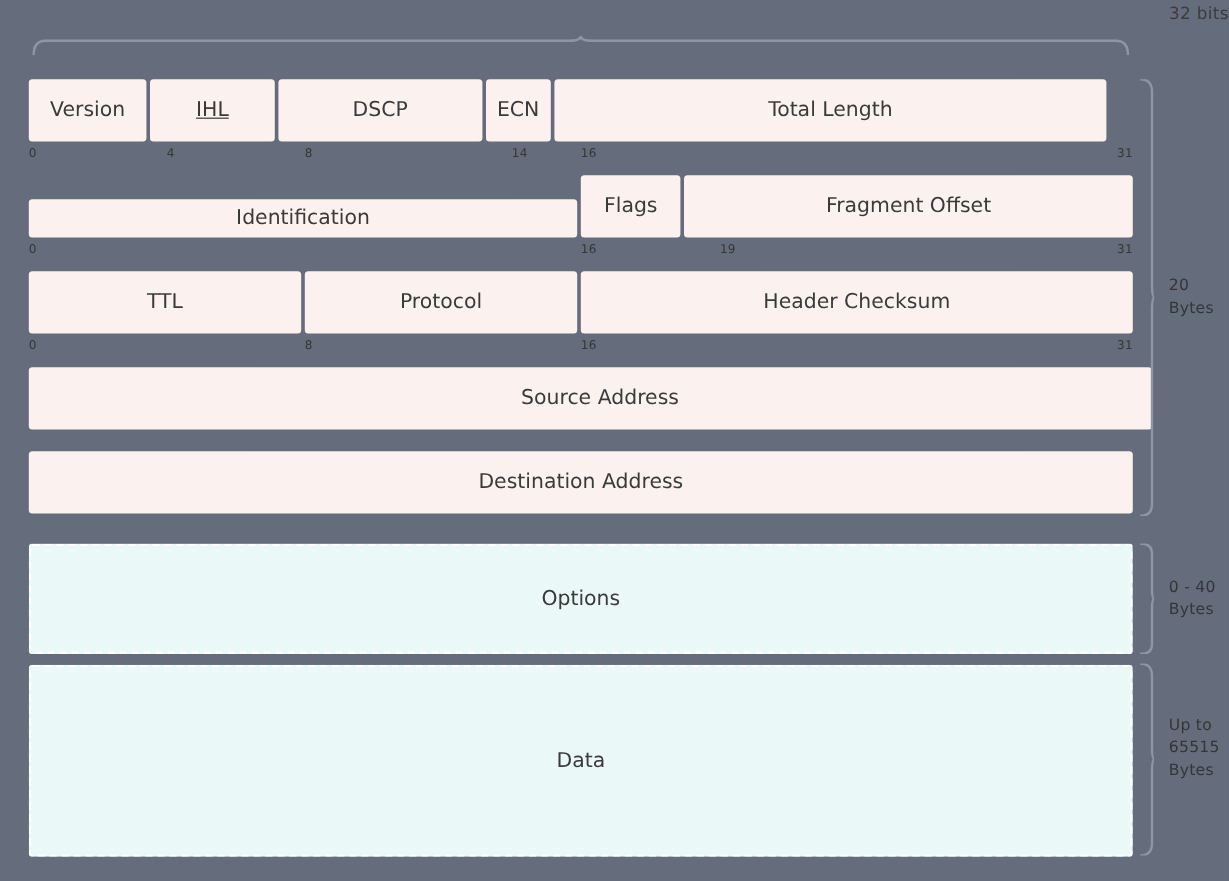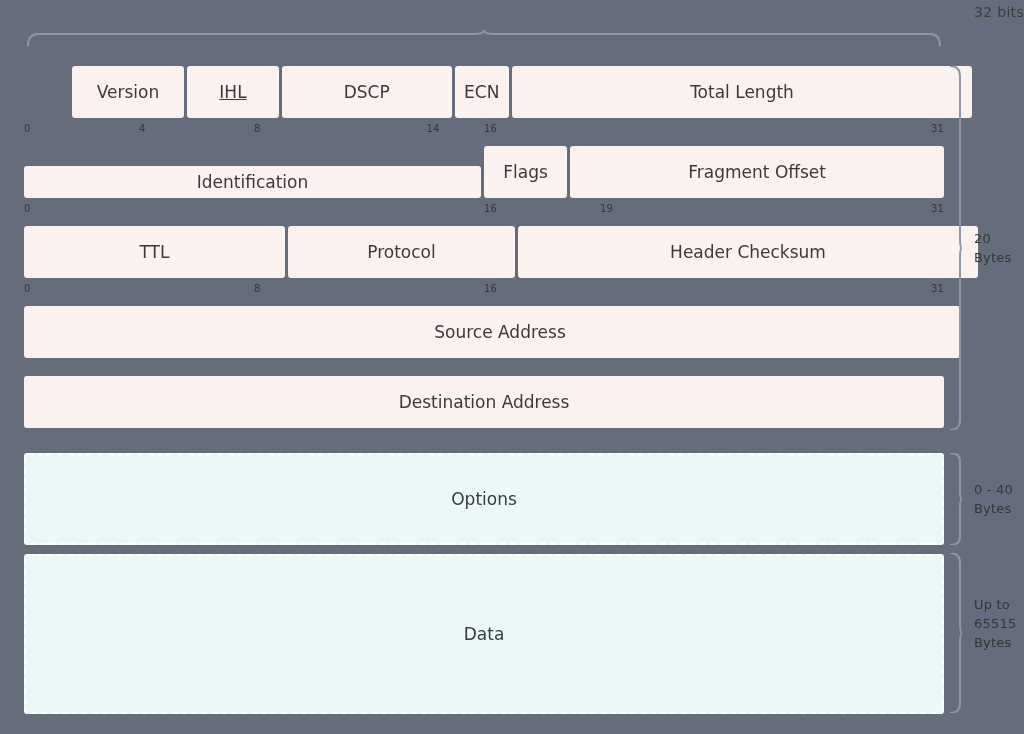--- a/index.html
+++ b/index.html
@@ -128,22 +128,22 @@
 <div id="canvas">
 
   <div class="top-label">32 bits</div>
 
   <svg class="top-brace" viewBox="0 0 920 16" preserveAspectRatio="none">
     <path d="M 4 16 Q 4 4 14 4 L 450 4 Q 460 4 460 0 Q 460 4 470 4 L 906 4 Q 916 4 916 16" fill="none" stroke="#8f96a3" stroke-width="2"></path>
   </svg>
 
   <div id="rows-host">
       <div class="row" style="top: 66px;">
-        <div class="cell" style="width: 112px; flex: 0 0 auto; margin-left: 48px;">Version</div>
-        <div class="cell" style="width: 92px; flex: 0 0 auto; text-decoration: underline;">IHL</div>
+        <div class="cell" style="width: 98px; flex: 0 0 auto;">Version</div>
+        <div class="cell" style="width: 104px; flex: 0 0 auto; text-decoration: underline;">IHL</div>
         <div class="cell" style="width: 169.5px; flex: 0 0 auto; text-align: right;">DSCP</div>
         <div class="cell" style="width: 54.5px; flex: 0 0 auto;">ECN</div>
         <div class="cell" style="width: 460px; flex: 0 0 auto;">Total Length</div>
       </div>
       <div class="ruler" style="top: 123px;">
         <span class="tick" style="left: 0px;">0</span>
         <span class="tick" style="left: 115px;">4</span>
         <span class="tick" style="left: 230px;">8</span>
         <span class="tick" style="left: 402.5px;">14</span>
         <span class="tick" style="left: 460px;">16</span>
@@ -154,21 +154,21 @@
         <div class="cell" style="width: 83.25px; flex: 0 0 auto;">Flags</div>
         <div class="cell" style="width: 373.75px; flex: 0 0 auto;">Fragment Offset</div>
       </div>
       <div class="ruler" style="top: 203px;">
         <span class="tick" style="left: 0px;">0</span>
         <span class="tick" style="left: 460px;">16</span>
         <span class="tick" style="left: 576px;">19</span>
         <span class="tick right" style="left: 920px;">31</span>
       </div>
       <div class="row" style="top: 226px;">
-        <div class="cell" style="width: 261px; flex: 0 0 auto;">TTL</div>
+        <div class="cell" style="width: 227px; flex: 0 0 auto;">TTL</div>
         <div class="cell" style="width: 227px; flex: 0 0 auto;">Protocol</div>
         <div class="cell" style="width: 460px; flex: 0 0 auto;">Header Checksum</div>
       </div>
       <div class="ruler" style="top: 283px;">
         <span class="tick" style="left: 0px;">0</span>
         <span class="tick" style="left: 230px;">8</span>
         <span class="tick" style="left: 460px;">16</span>
         <span class="tick right" style="left: 920px;">31</span>
       </div>
     </div>

